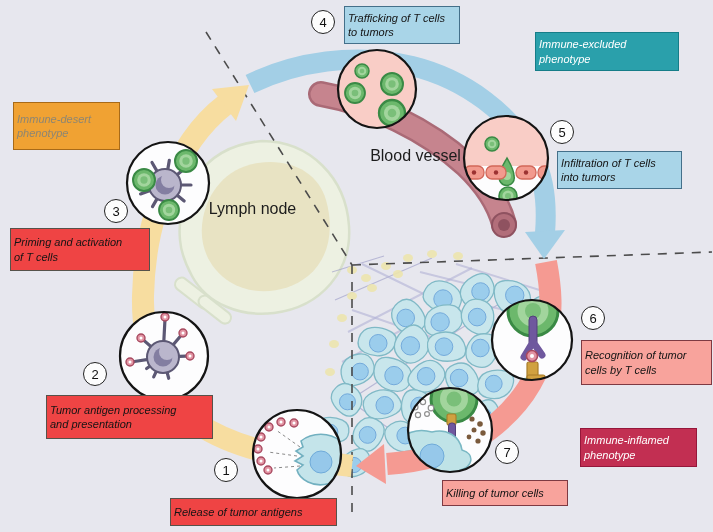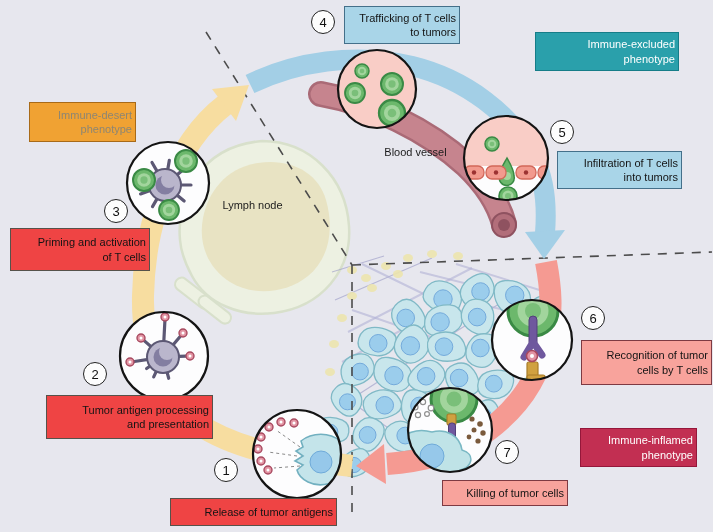--- a/index.html
+++ b/index.html
@@ -1,29 +1,29 @@
 <!DOCTYPE html>
 <html><head>
 <meta charset="utf-8">
 <style>
   html,body{margin:0;padding:0;background:#cfcfd6;}
   .stage{position:relative;width:713px;height:532px;background:#e7e7ee;overflow:hidden;
          font-family:"Liberation Sans",sans-serif;}
   .stage svg{position:absolute;left:0;top:0;}
-  .box{position:absolute;display:flex;flex-direction:column;justify-content:center;align-items:flex-end;
+  .box{position:absolute;display:flex;flex-direction:column;justify-content:center;align-items:flex-start;
        text-align:center;font-size:11px;line-height:1.28;color:#141414;box-sizing:border-box;
-       border:1px solid #55514a;padding:3px 3px;}
+       border:1px solid #55514a;padding:3px 3px;font-style:italic;}
   .box-yellow{background:#ef4444;border-color:#56524a;}
   .box-blue{background:#a9d5e8;border-color:#44708a;}
   .box-salmon{background:#f8a39c;border-color:#7e3a42;}
   .phen{font-size:11px;border:1px solid #333;}
   .badge{position:absolute;width:24px;height:24px;border-radius:50%;background:#fdfdfd;
          border:1.5px solid #222;display:flex;align-items:center;justify-content:center;
          font-size:13px;color:#111;box-sizing:border-box;}
-  .arealabel{position:absolute;font-size:11px;color:#1c1c1c;text-align:center;line-height:1.2;}
+  .arealabel{position:absolute;font-size:16px;color:#1c1c1c;text-align:center;line-height:1.2;}
 </style>
 </head>
 <body>
 
 <div class="stage">
 
 <svg width="713" height="532" viewBox="0 0 713 532">
   <defs>
     <clipPath id="cp1">
           <circle cx="297" cy="454" r="44"></circle>
@@ -379,21 +379,21 @@
   </div>
   <div class="box box-yellow" style="left:46px;top:395px;width:167px;height:44px">
     <div>Tumor antigen processing</div>
     <div>and presentation</div>
   </div>
   <div class="box box-yellow" style="left:10px;top:228px;width:140px;height:43px">
     <div>Priming and activation</div>
     <div>of T cells</div>
   </div>
 
-  <div class="box phen" style="left: 13px; top: 102px; width: 107px; height: 40px; background-color: rgb(240, 162, 51); color: rgb(141, 134, 115); border-color: rgb(168, 106, 24); margin-left: 16px;">
+  <div class="box phen" style="left: 13px; top: 102px; width: 107px; height: 48px; background-color: rgb(240, 162, 51); color: rgb(141, 134, 115); border-color: rgb(168, 106, 24);">
     <div>Immune-desert</div>
     <div>phenotype</div>
   </div>
   <div class="box phen" style="left: 535px; top: 32px; width: 144px; height: 39px; background-color: rgb(42, 160, 171); color: rgb(255, 255, 255); border-color: rgb(22, 125, 136);">
     <div>Immune-excluded</div>
     <div>phenotype</div>
   </div>
   <div class="box phen" style="left: 580px; top: 428px; width: 117px; height: 39px; background-color: rgb(194, 47, 82); color: rgb(255, 255, 255); border-color: rgb(149, 23, 58);">
     <div>Immune-inflamed</div>
     <div>phenotype</div>

